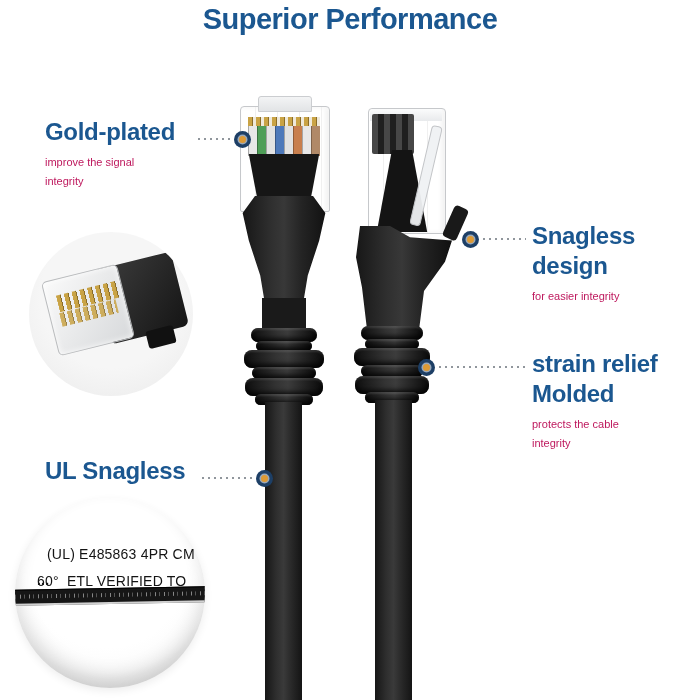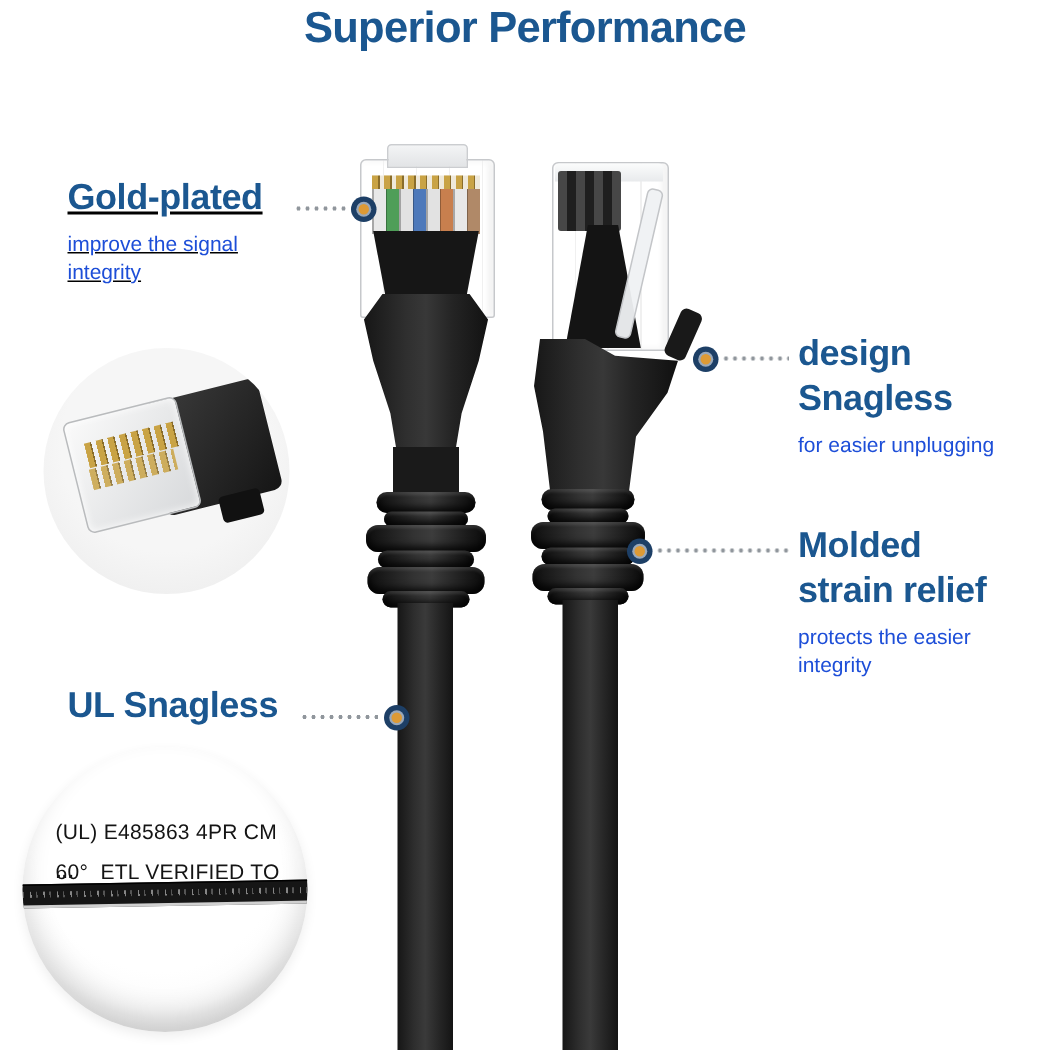--- a/index.html
+++ b/index.html
@@ -10,21 +10,21 @@
   .abs{position:absolute;}
 
   
   .page-title{
     left:0;top:3px;width:700px;text-align:center;
     font-size:29px;font-weight:bold;color:#1b5790;letter-spacing:-0.5px;
   }
   .callout{line-height:30px;}
   .callout .hl{display:block;font-size:24px;font-weight:bold;color:#1b5790;letter-spacing:-0.3px;}
   .callout .sub{margin-top:6px;line-height:19px;}
-  .callout .sl{display:block;font-size:14px;color:#1d4ed8;}
+  .callout .sl{display:block;font-size:11px;color:#be185d;}
 
   
   .leader{
     height:4px;background-image:radial-gradient(circle,#90969c 1.2px,rgba(0,0,0,0) 1.5px);
     background-size:6px 4px;background-repeat:repeat-x;background-position:0 50%;
   }
   .marker{
     width:17px;height:17px;border-radius:50%;background:#1d3f66;
     display:flex;align-items:center;justify-content:center;
   }
@@ -134,66 +134,66 @@
                 background:linear-gradient(135deg,#3d3d3d,#151515);transform:rotate(-14deg);"></div>
     <div class="abs" style="left:20px;top:40px;width:76px;height:74px;border-radius:5px;border:1px solid #b9bbbd;
                 background:linear-gradient(135deg,#fafafa,#d7d9db);transform:rotate(-14deg);
                 box-shadow:inset 0 0 6px rgba(255,255,255,.9);"></div>
     <div class="abs goldrow" style="left:28px;top:56px;width:62px;height:17px;transform:rotate(-14deg);"></div>
     <div class="abs goldrow" style="left:31px;top:74px;width:58px;height:14px;opacity:.85;transform:rotate(-14deg);"></div>
     <div class="abs" style="left:118px;top:96px;width:28px;height:18px;background:#111;border-radius:3px;transform:rotate(-14deg);"></div>
   </div>
 
   <div class="abs lens" style="left:15px;top:498px;width:190px;height:190px;">
-    <div class="abs print" style="left:22px;top:48px;">(UL) E485863 4PR CM</div>
+    <div class="abs print" style="left:32px;top:48px;">(UL) E485863 4PR CM</div>
     <div class="abs print" style="left:22px;top:75px;">60°  ETL VERIFIED TO</div>
     <div class="abs print" style="left:22px;top:74px;font-weight:bold;">...</div>
     <div class="abs strip" style="left:-4px;top:90px;width:198px;height:13px;">
       <div class="strip-text"></div>
     </div>
   </div>
 
   <div>
-    <div class="abs callout" style="left:45px;top:117px;text-decoration:underline;">
+    <div class="abs callout" style="left:45px;top:117px;">
       <span class="hl">Gold-plated</span>
       <div class="sub">
         <span class="sl">improve the signal</span>
         <span class="sl">integrity</span>
       </div>
     </div>
     <div class="abs leader" style="left:196px;top:137px;width:36px;"></div>
     <div class="abs marker" style="left:234px;top:131px;">
         <span></span>
       </div>
   </div>
 
   <div>
     <div class="abs marker" style="left:462px;top:231px;">
         <span></span>
       </div>
     <div class="abs leader" style="left:481px;top:237px;width:45px;"></div>
     <div class="abs callout" style="left:532px;top:221px;">
+      <span class="hl">Snagless</span>
       <span class="hl">design</span>
-      <span class="hl">Snagless</span>
       <div class="sub">
-        <span class="sl">for easier unplugging</span>
+        <span class="sl">for easier integrity</span>
       </div>
     </div>
   </div>
 
   <div>
     <div class="abs marker" style="left:418px;top:359px;">
         <span></span>
       </div>
     <div class="abs leader" style="left:437px;top:365px;width:90px;"></div>
     <div class="abs callout" style="left:532px;top:349px;">
+      <span class="hl">strain relief</span>
       <span class="hl">Molded</span>
-      <span class="hl">strain relief</span>
       <div class="sub">
-        <span class="sl">protects the easier</span>
+        <span class="sl">protects the cable</span>
         <span class="sl">integrity</span>
       </div>
     </div>
   </div>
 
   <div>
     <div class="abs callout" style="left:45px;top:456px;">
       <span class="hl">UL Snagless</span>
     </div>
     <div class="abs leader" style="left:200px;top:476px;width:52px;"></div>

